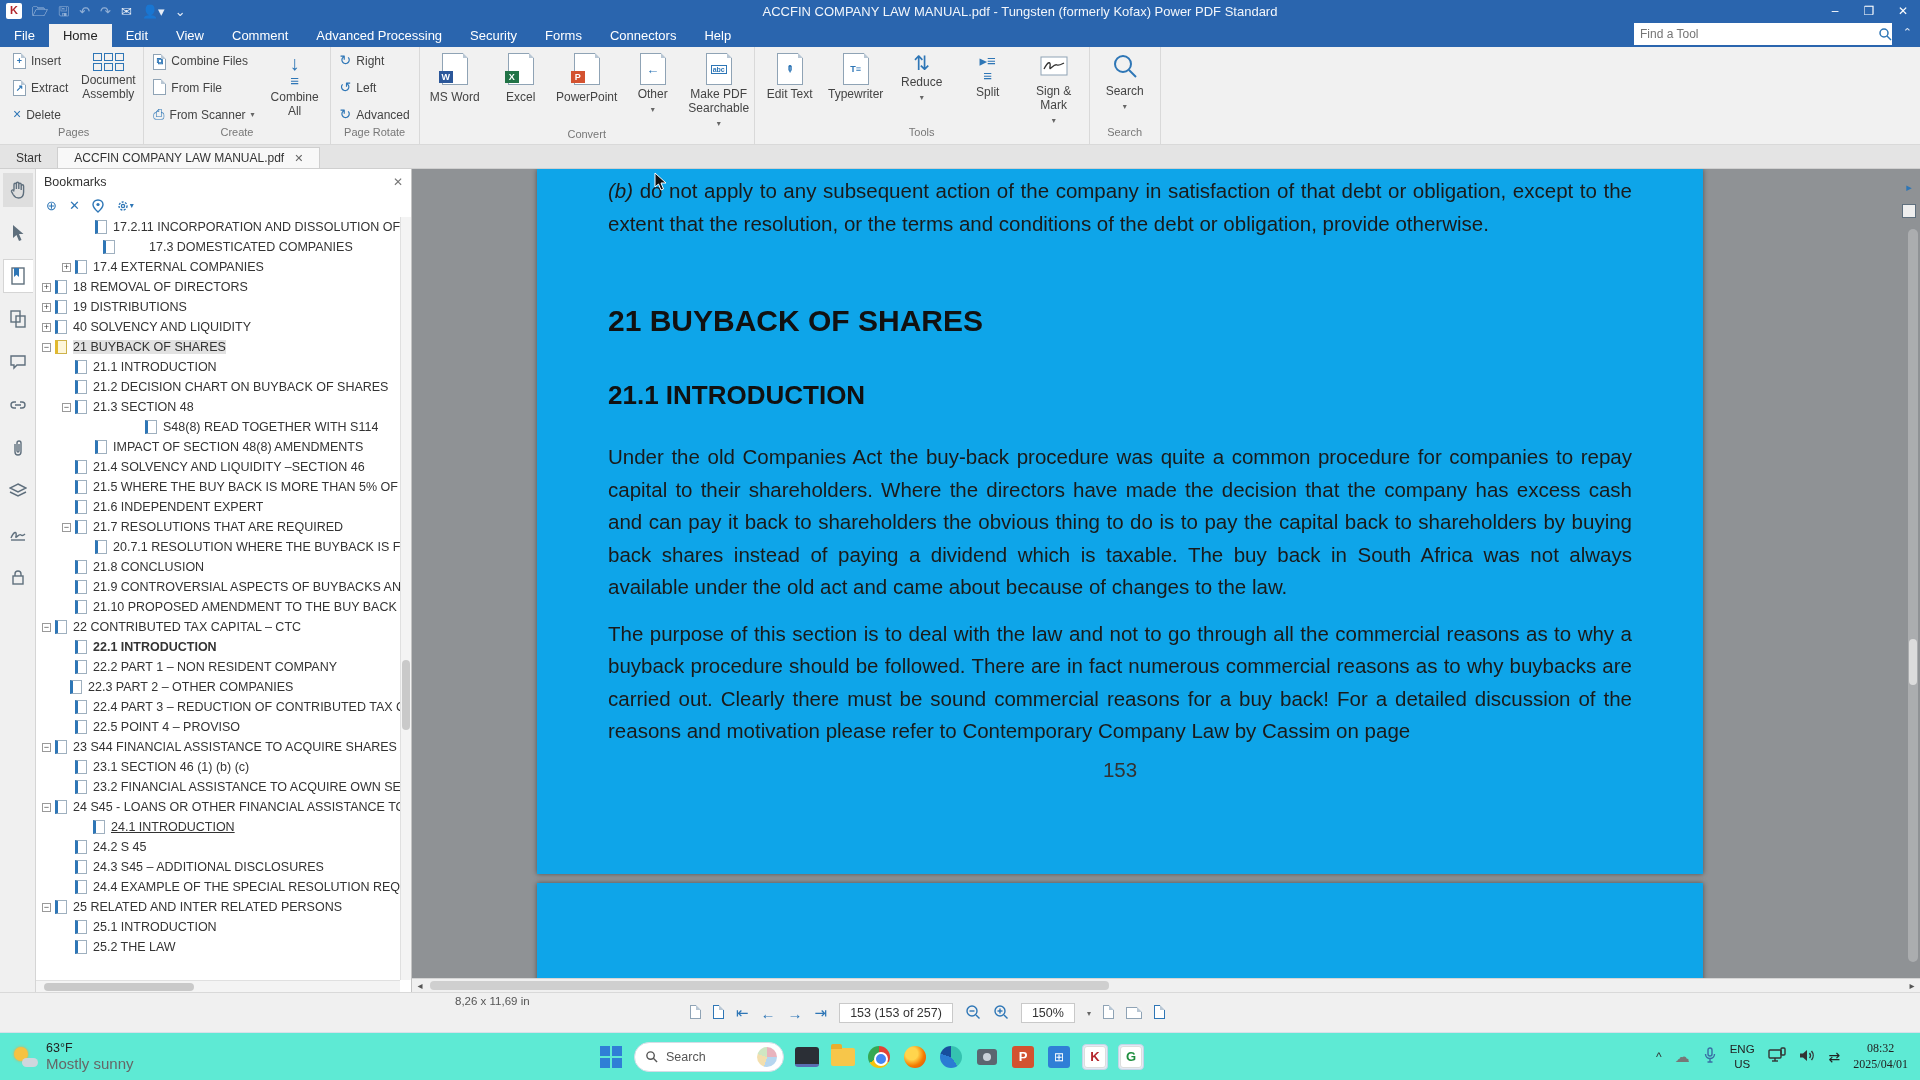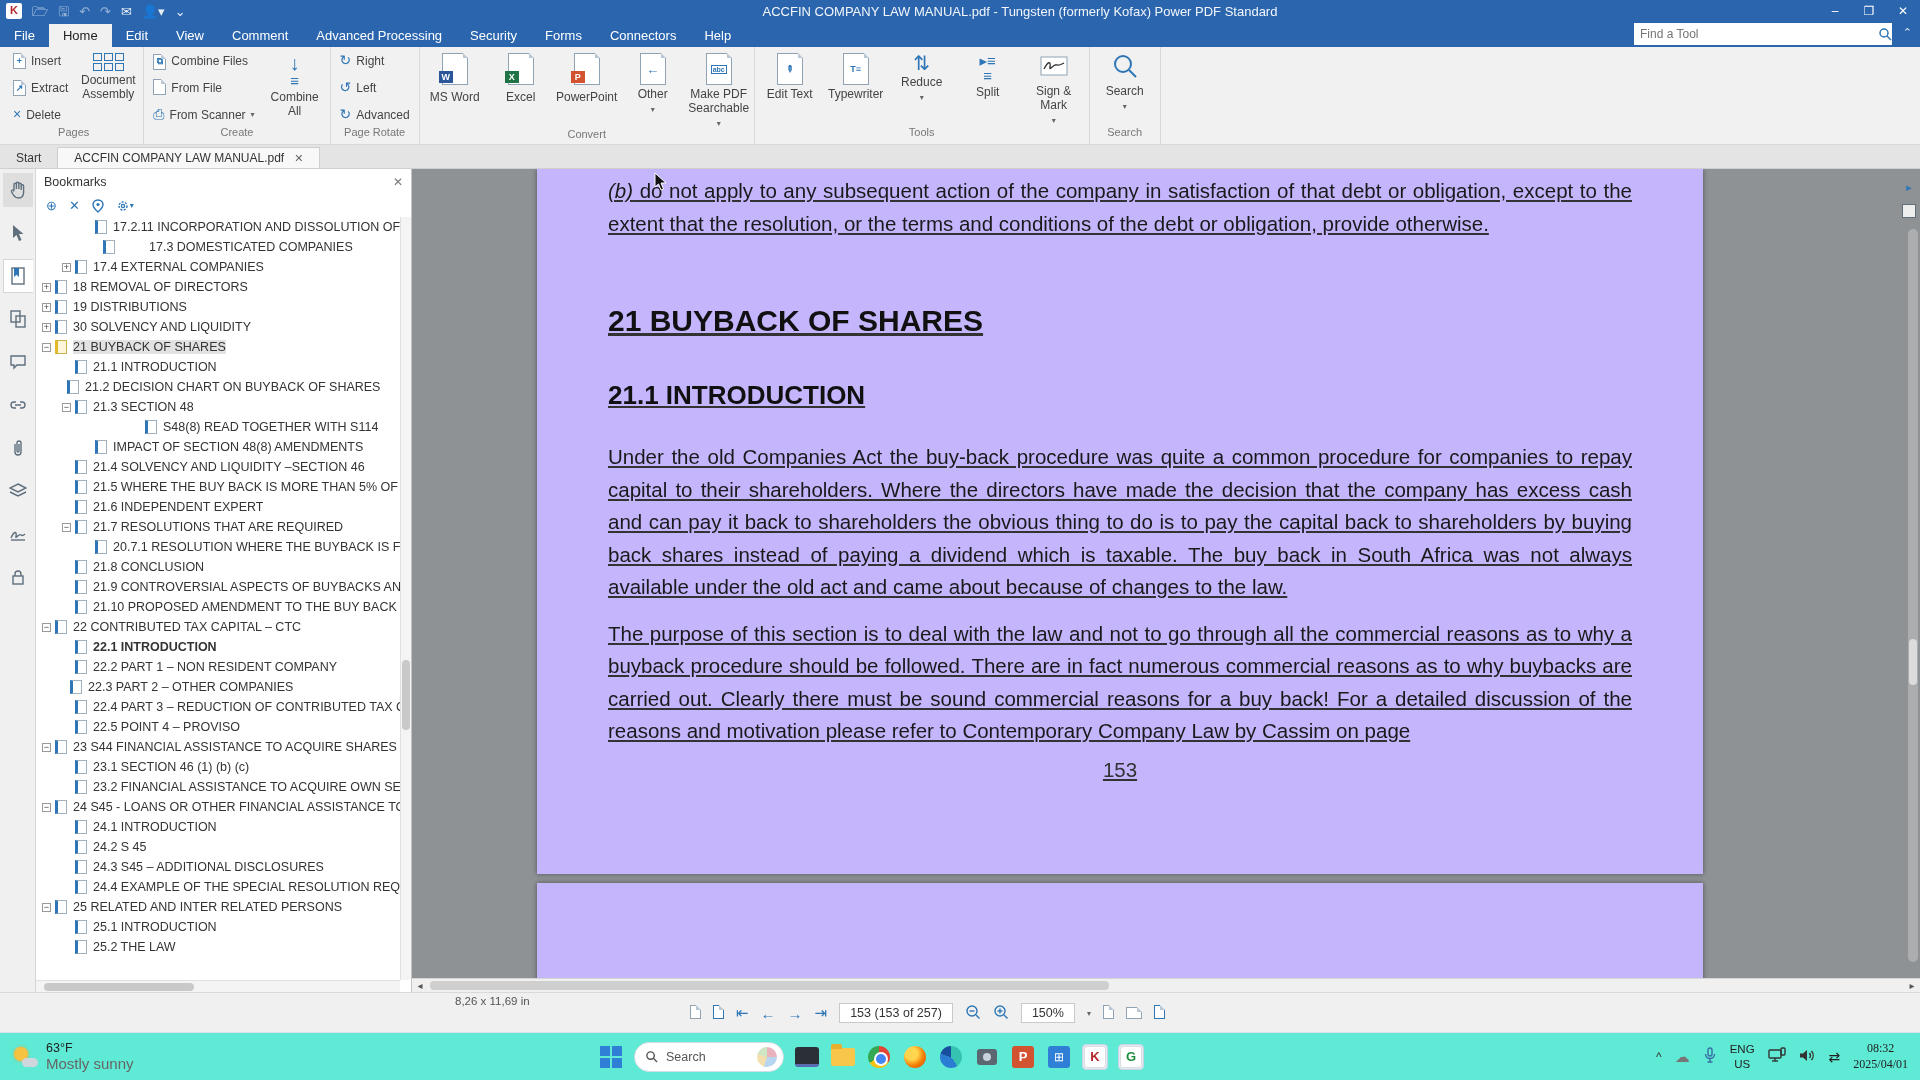--- a/index.html
+++ b/index.html
@@ -72,21 +72,21 @@
   .bmicon.yellow { border-color:#cdb24a; border-left-color:#e2b92d; background:#fdf6da; }
   .bmrow .lab { overflow:hidden; }
   .bmrow.sel .lab { background:#e2e2e2; }
   .vsb { position:absolute; right:0; top:48px; bottom:12px; width:11px; background:#f4f4f4; border-left:1px solid #e0e0e0; }
   .vsb .thumb { position:absolute; left:1px; width:8px; height:70px; top:58%; background:#c9c9c9; border-radius:4px; }
   .hsb { position:absolute; left:0; right:11px; bottom:0; height:12px; background:#f4f4f4; border-top:1px solid #e0e0e0; }
   .hsb .thumb { position:absolute; top:2px; left:8px; width:150px; height:8px; background:#c9c9c9; border-radius:4px; }
 
   .docarea { flex:1; background:#8f9295; position:relative; overflow:hidden; }
   .pagewrap { position:absolute; left:125px; top:0; width:1166px; }
-  .page { background:#c4b5fd; box-shadow:0 0 5px rgba(0,0,0,.45);text-decoration:underline; }
+  .page { background:#0ea5e9; box-shadow:0 0 5px rgba(0,0,0,.45); }
   .page1 { height:705px; padding:6px 71px 0 71px; }
   .page2 { height:104px; margin-top:9px; }
   .doctext { font-size:20.5px; line-height:32.5px; color:#1a1a1a; text-align:justify; }
   .doch1 { font-size:30px; font-weight:bold; color:#111; margin-top:64px; }
   .doch2 { font-size:26px; font-weight:bold; color:#111; margin-top:42px; }
   .p1 { margin-top:30px; }
   .p2 { margin-top:14px; }
   .pagenum { text-align:center; font-size:20.5px; margin-top:10px; }
   .cursor { position:absolute; left:242px; top:3px; z-index:5; }
 
@@ -478,33 +478,33 @@
             <span class="lab">18 REMOVAL OF DIRECTORS</span>
           </div>
           <div class="bmrow" style="padding-left: 6px;">
             <span class="expander">+</span>
             <span class="bmicon"></span>
             <span class="lab">19 DISTRIBUTIONS</span>
           </div>
           <div class="bmrow" style="padding-left: 6px;">
             <span class="expander">+</span>
             <span class="bmicon"></span>
-            <span class="lab">30 SOLVENCY AND LIQUIDITY</span>
+            <span class="lab">40 SOLVENCY AND LIQUIDITY</span>
           </div>
           <div class="bmrow sel" style="padding-left: 6px;">
             <span class="expander">−</span>
             <span class="bmicon yellow"></span>
             <span class="lab">21 BUYBACK OF SHARES</span>
           </div>
           <div class="bmrow" style="padding-left: 26px;">
             <span class="noexp"></span>
             <span class="bmicon"></span>
             <span class="lab">21.1 INTRODUCTION</span>
           </div>
-          <div class="bmrow" style="padding-left: 18px;">
+          <div class="bmrow" style="padding-left: 26px;">
             <span class="noexp"></span>
             <span class="bmicon"></span>
             <span class="lab">21.2 DECISION CHART ON BUYBACK OF SHARES</span>
           </div>
           <div class="bmrow" style="padding-left: 26px;">
             <span class="expander">−</span>
             <span class="bmicon"></span>
             <span class="lab">21.3 SECTION 48</span>
           </div>
           <div class="bmrow" style="padding-left: 52px; margin-left: 44px;">
@@ -600,21 +600,21 @@
           <div class="bmrow" style="padding-left: 26px;">
             <span class="noexp"></span>
             <span class="bmicon"></span>
             <span class="lab">23.2 FINANCIAL ASSISTANCE TO ACQUIRE OWN SEC</span>
           </div>
           <div class="bmrow" style="padding-left: 6px;">
             <span class="expander">−</span>
             <span class="bmicon"></span>
             <span class="lab">24 S45 - LOANS OR OTHER FINANCIAL ASSISTANCE TO</span>
           </div>
-          <div class="bmrow" style="padding-left: 26px;">
+          <div class="bmrow" style="padding-left: 44px; text-decoration: underline;">
             <span class="noexp"></span>
             <span class="bmicon"></span>
             <span class="lab">24.1 INTRODUCTION</span>
           </div>
           <div class="bmrow" style="padding-left: 26px;">
             <span class="noexp"></span>
             <span class="bmicon"></span>
             <span class="lab">24.2 S 45</span>
           </div>
           <div class="bmrow" style="padding-left: 26px;">

